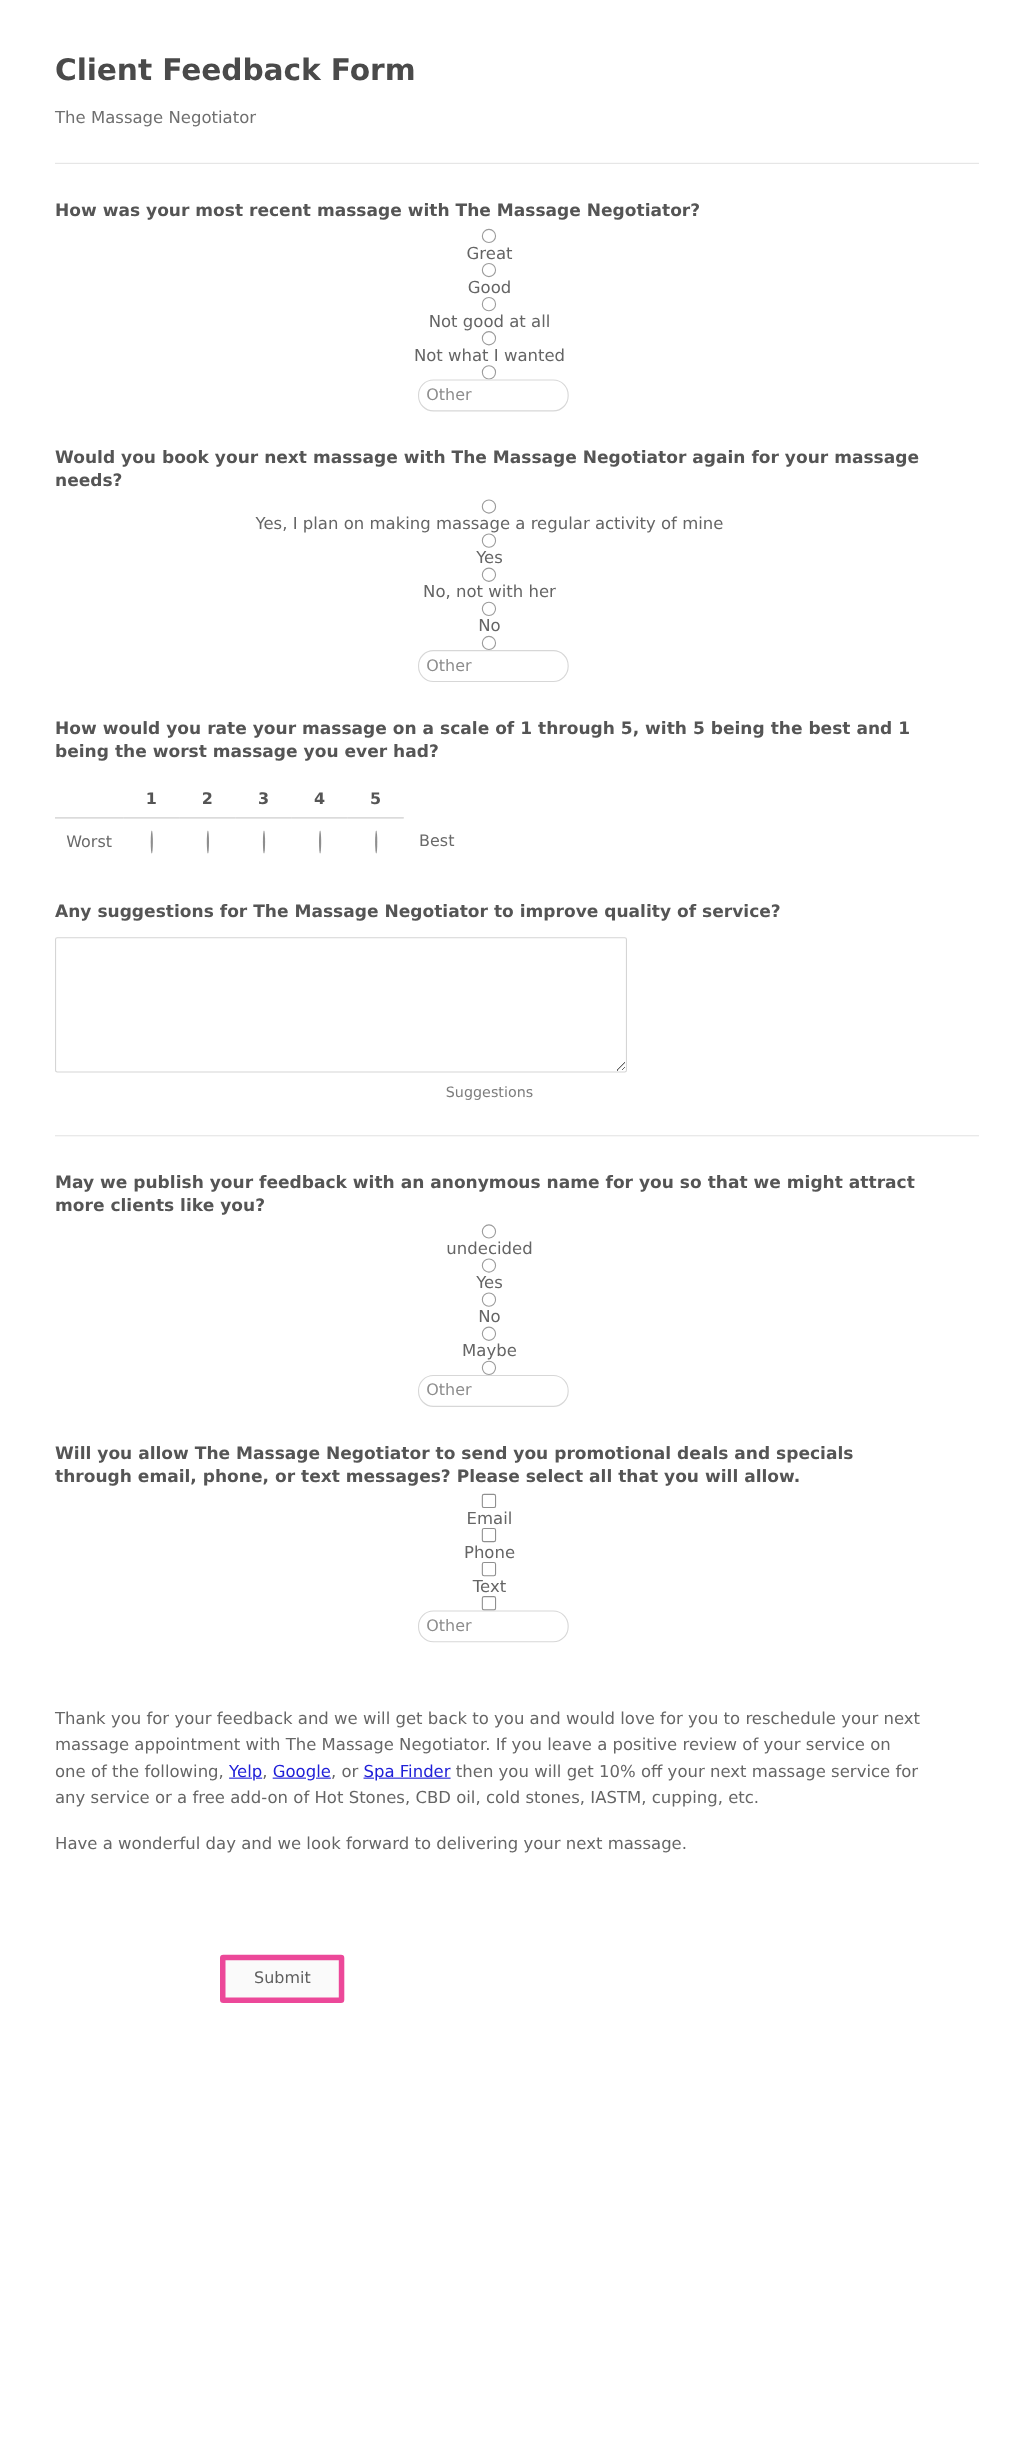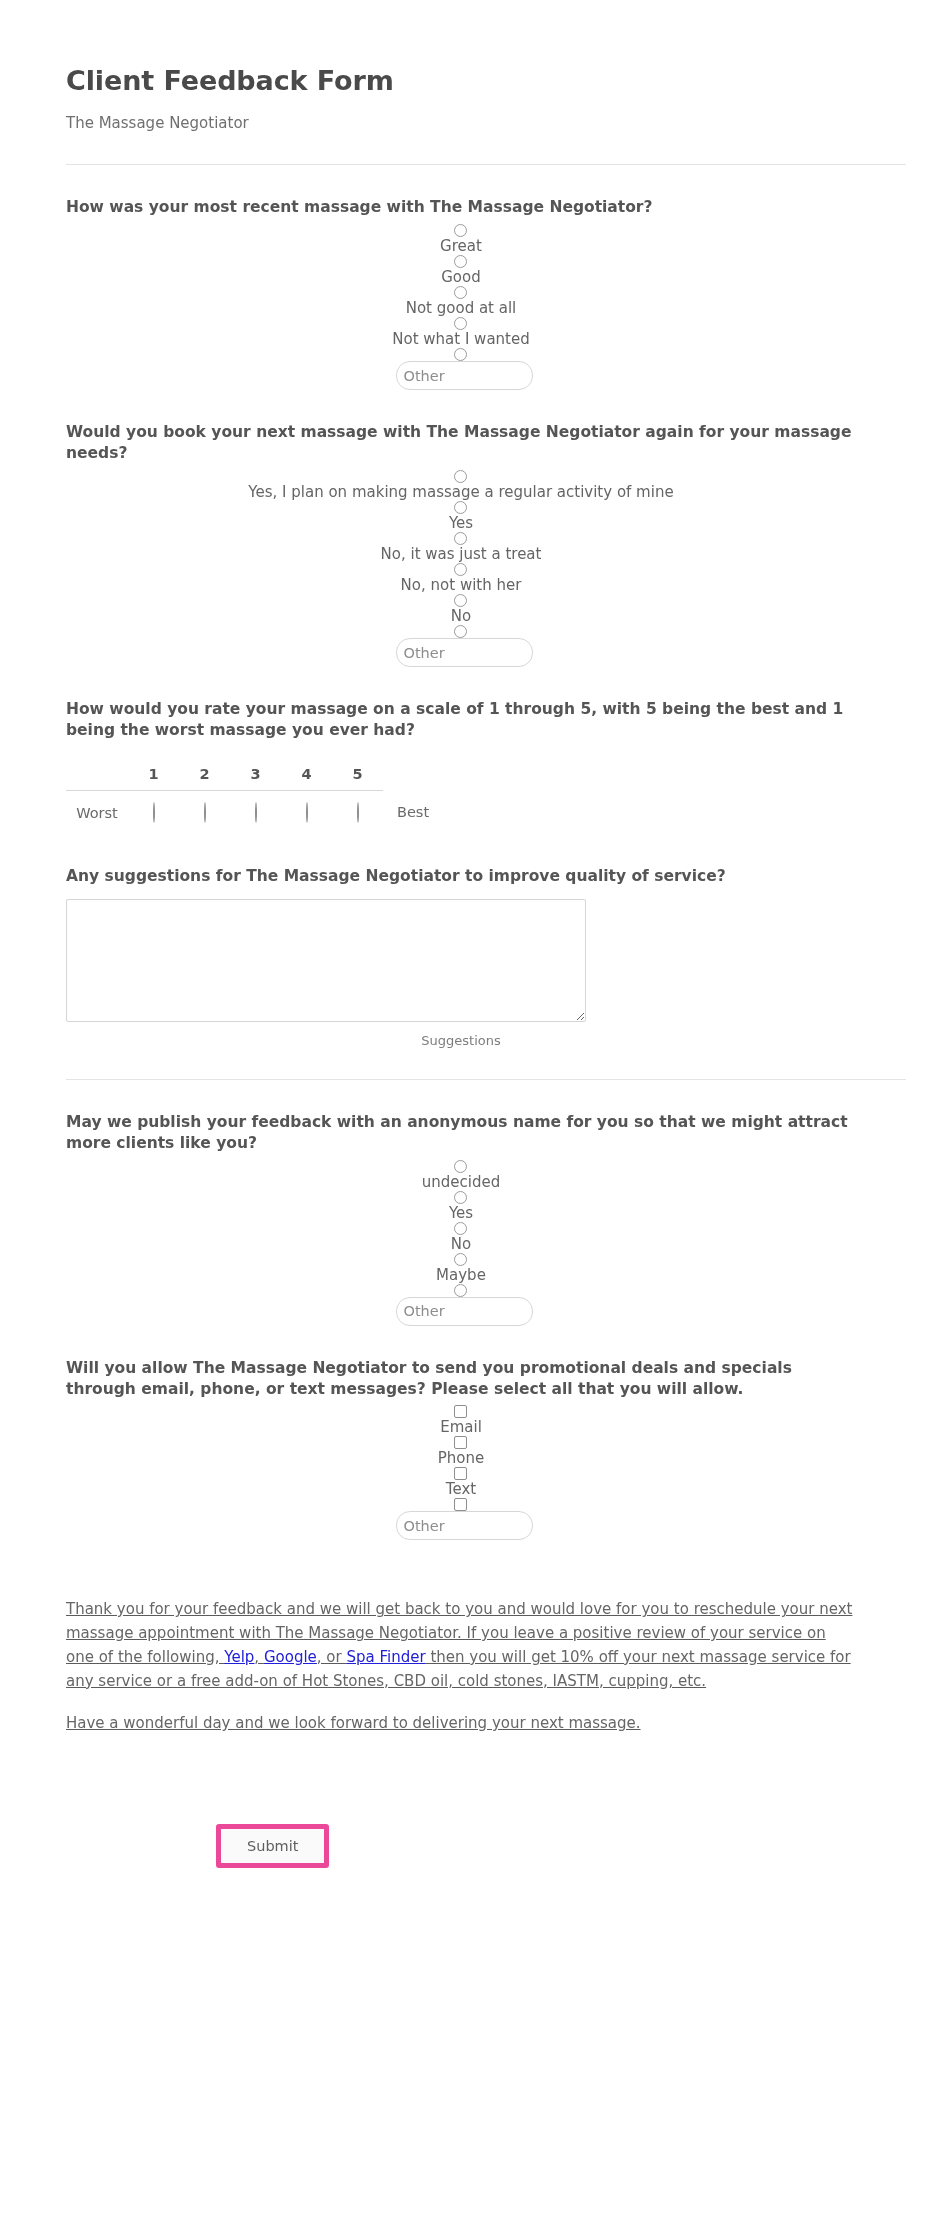--- a/index.html
+++ b/index.html
@@ -10,21 +10,21 @@
     width: 930px;
   }
   body {
     font-family: "DejaVu Sans", "Liberation Sans", sans-serif;
     color: #5b5b5b;
     -webkit-font-smoothing: antialiased;
   }
   .page {
     width: 754px;
     min-height: 2224px;
-    padding: 16px;
+    padding: 0;
     position: relative;
   }
   .inner {
     margin: 0 auto;
     width: 840px;
     padding-left: 50px;
     padding-right: 0px;
   }
 
   
@@ -177,21 +177,21 @@
     outline: none;
   }
   .field-caption {
     font-size: 13px;
     color: #7d7d7d;
     margin-top: 11px;
     text-align: center;
   }
 
   
-  .closing { padding-top: 58px; text-decoration: underline; }
+  .closing { padding-top: 58px; }
   .closing p {
     font-size: 15px;
     line-height: 1.58;
     color: #666666;
     margin: 0 0 19px 0;
     max-width: 800px;
   }
   .closing p:last-child { margin-bottom: 11px; }
   .closing a {
     color: #2020d8;
@@ -257,24 +257,20 @@
     <div class="question-block">
       <div class="question-title">Would you book your next massage with The Massage Negotiator again for your massage needs?</div>
       <div class="options">
         <div class="option-row">
           <span class="radio-mark"></span>
           <span class="option-label">Yes, I plan on making massage a regular activity of mine</span>
         </div>
         <div class="option-row">
           <span class="radio-mark"></span>
           <span class="option-label">Yes</span>
-        </div>
-        <div class="option-row">
-          <span class="radio-mark"></span>
-          <span class="option-label">No, it was just a treat</span>
         </div>
         <div class="option-row">
           <span class="radio-mark"></span>
           <span class="option-label">No, not with her</span>
         </div>
         <div class="option-row">
           <span class="radio-mark"></span>
           <span class="option-label">No</span>
         </div>
         <div class="option-row with-input">

